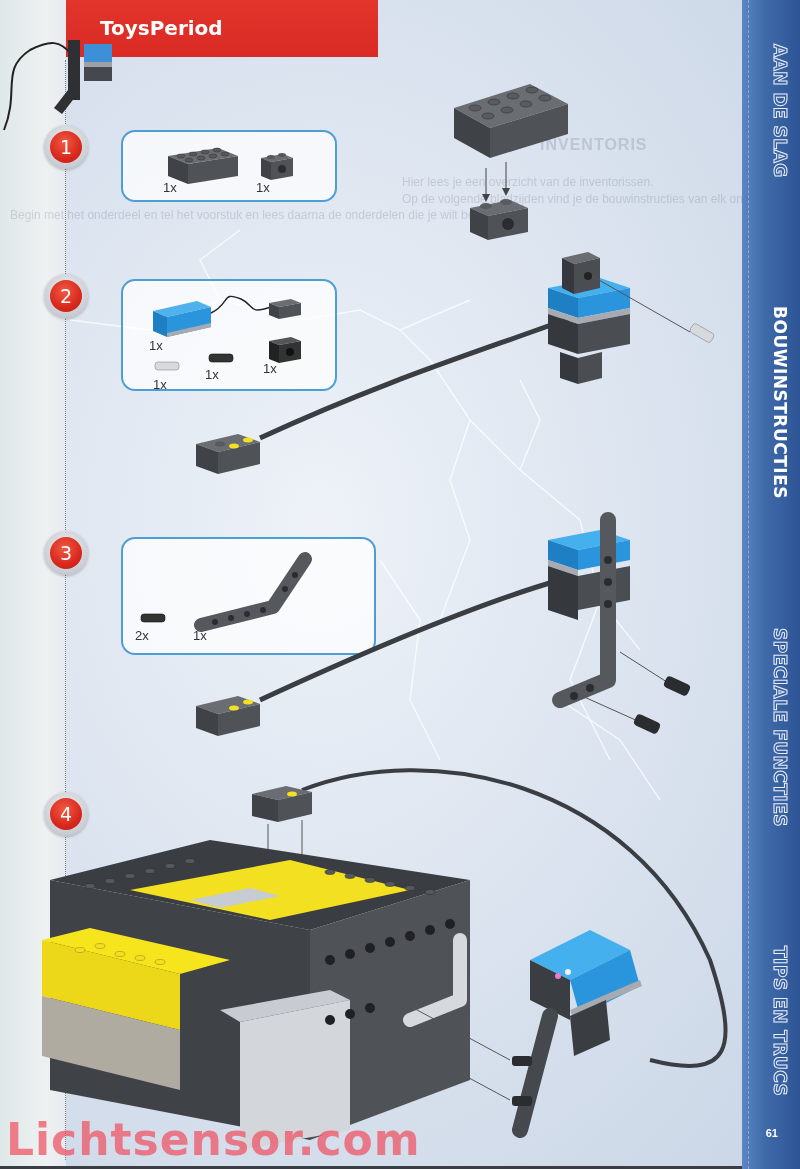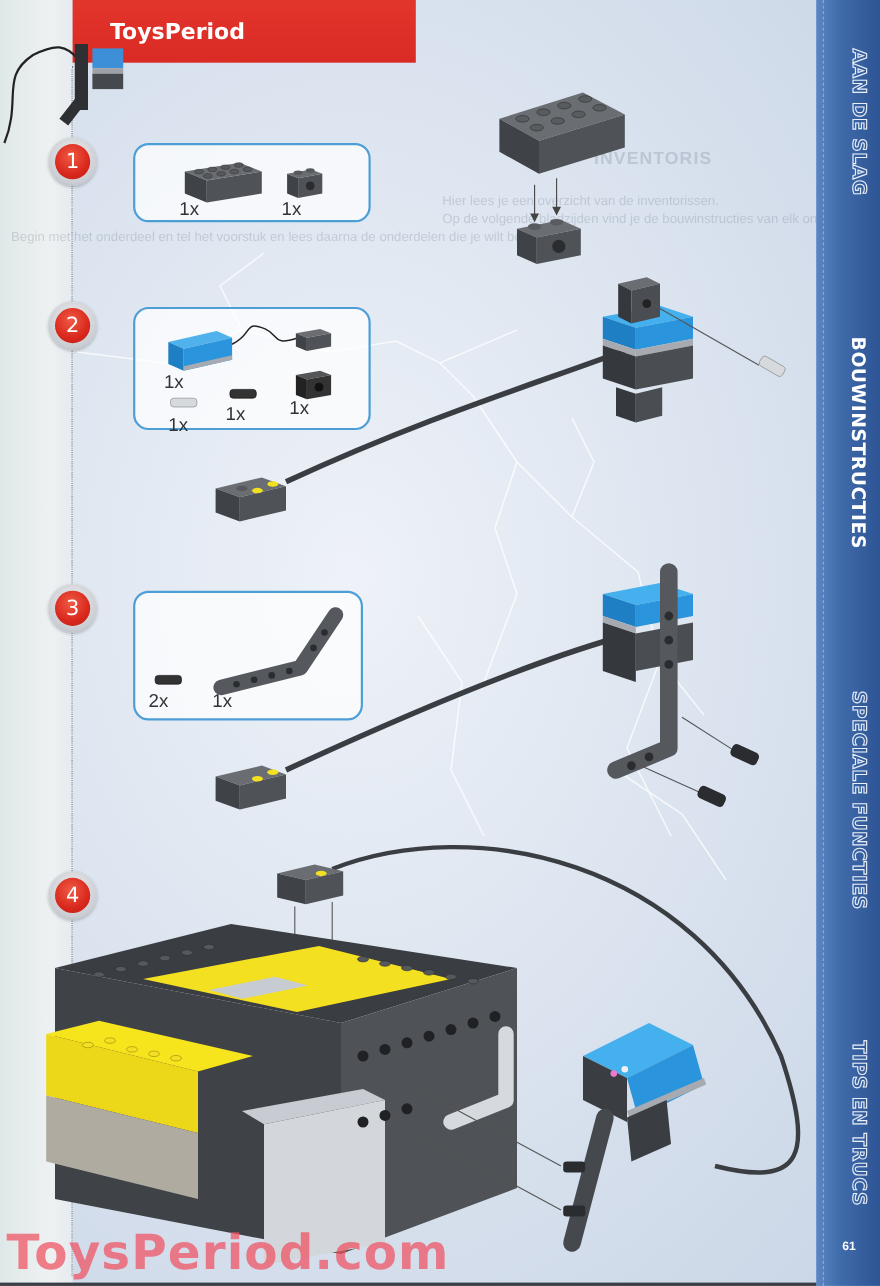--- a/index.html
+++ b/index.html
@@ -75,21 +75,21 @@
     color: #fff; font-size: 19px; text-align: center; line-height: 32px;
     font-family: "DejaVu Sans", sans-serif;
   }
 
   
   .parts-box {
     position: absolute; border: 2px solid #4e9ed6; border-radius: 14px;
     background: rgba(255,255,255,0.72);
   }
   .qty {
-    position: absolute; font-size: 17px; color: #333;
+    position: absolute; font-size: 13px; color: #333;
   }
 
   
   .watermark {
     position: absolute; left: 6px; top: 1114px;
     font-family: "DejaVu Sans", sans-serif; font-weight: bold;
     font-size: 44px; color: rgba(240,80,95,0.72); letter-spacing: 1px;
   }
   .bottom-edge {
     position: absolute; left: 0; bottom: 0; width: 742px; height: 3px; background: #3a3d44;
@@ -260,21 +260,21 @@
     <polygon points="372,10 384,16 384,46 372,40" fill="#35383c"></polygon>
     <polygon points="384,16 410,10 410,40 384,46" fill="#4a4d52"></polygon>
     <circle cx="398" cy="28" r="4" fill="#222"></circle>
     <line x1="402" y1="28" x2="500" y2="84" stroke="#555" stroke-width="1"></line>
     <rect x="500" y="80" width="24" height="10" rx="3" fill="#d7dadd" stroke="#888" stroke-width="0.6" transform="rotate(30 512 85)"></rect>
   </svg>
 
   <div class="step-badge" style="left:44px;top:531px;">
     <div class="inner">3</div>
   </div>
-  <div class="parts-box" style="left:121px;top:537px;width:209px;height:118px;">
+  <div class="parts-box" style="left:121px;top:537px;width:255px;height:118px;">
     <svg class="art" style="left:16px;top:72px" width="30" height="14">
       <rect x="2" y="3" width="24" height="8" rx="3" fill="#333" stroke="#111" stroke-width="0.6"></rect>
     </svg>
     <div class="qty" style="left:12px;top:89px;">2x</div>
     <svg class="art" style="left:70px;top:6px" width="130" height="90">
       <path d="M 8 80 L 80 62 L 112 14" stroke="#55585d" stroke-width="14" stroke-linecap="round" stroke-linejoin="round" fill="none"></path>
       <g fill="#2a2c30">
         <circle cx="22" cy="77" r="3"></circle>
           <circle cx="38" cy="73" r="3"></circle>
           <circle cx="54" cy="69" r="3"></circle>
@@ -386,15 +386,15 @@
     <polygon points="540,220 600,190 610,226 550,256" fill="#2a95dc"></polygon>
     <polygon points="540,250 610,220 612,226 542,256" fill="#a7abb1"></polygon>
     <circle cx="528" cy="216" r="3" fill="#e87ad0"></circle>
       <circle cx="538" cy="212" r="3" fill="#f0f0f0"></circle>
     <path d="M 520 256 L 490 370" stroke="#45484d" stroke-width="16" stroke-linecap="round" fill="none"></path>
     <polygon points="540,256 576,240 580,280 544,296" fill="#3a3d42"></polygon>
     <rect x="482" y="296" width="20" height="10" rx="3" fill="#2a2c30"></rect>
     <rect x="482" y="336" width="20" height="10" rx="3" fill="#2a2c30"></rect>
   </svg>
 
-  <div class="watermark">ToysPeriod.com</div>
+  <div class="watermark">Lichtsensor.com</div>
   <div class="bottom-edge"></div>
 </div>
 
 </body></html>

